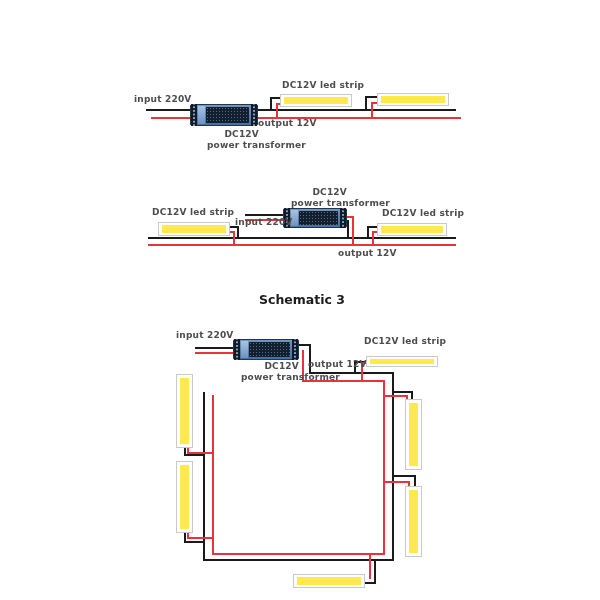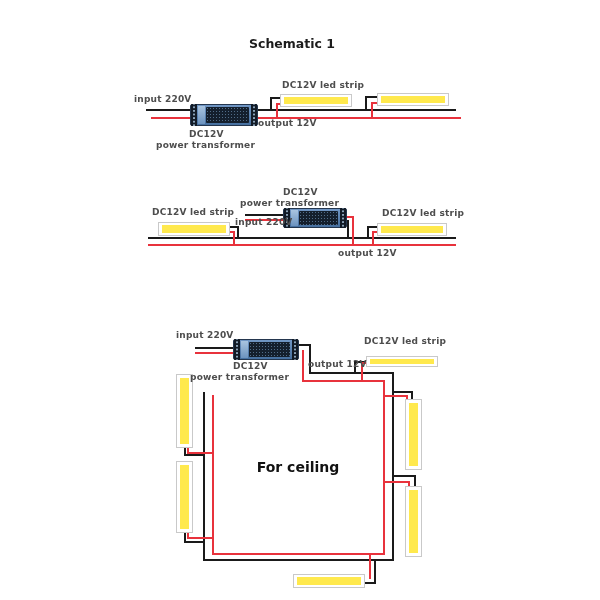--- a/index.html
+++ b/index.html
@@ -12,21 +12,21 @@
     --strip-border:#c9c9c9;
     --label:#4d4d4d;
     --title:#1c1c1c;
   }
   #canvas{position:absolute;inset:0;}
   .wb,.wr{position:absolute;}
   .wb{background:var(--wire-black);}
   .wr{background:var(--wire-red);}
   .lbl{position:absolute;font-size:9px;font-weight:bold;color:var(--label);
        letter-spacing:.2px;white-space:nowrap;z-index:6;line-height:1.1;}
-  .ctr{text-align:left;}
+  .ctr{text-align:right;}
   .title{position:absolute;font-size:12.5px;font-weight:bold;color:var(--title);
          text-align:center;z-index:6;white-space:nowrap;}
   .big{position:absolute;font-size:14px;font-weight:bold;color:#111;
        text-align:center;z-index:6;}
   .strip{position:absolute;background:#fff;border:1px solid var(--strip-border);
          box-sizing:border-box;z-index:4;}
   .strip i{position:absolute;display:block;inset:2px 3px;background:var(--strip-yellow);}
   .strip.v i{inset:3px 3px;}
   .xfmr{position:absolute;background:linear-gradient(180deg,#7096c4,#456f9f);
         border:1px solid #24364e;border-radius:2px;box-sizing:border-box;z-index:5;}
@@ -40,21 +40,20 @@
         background:linear-gradient(180deg,#a9c4e0,#6c93bf);}
   .xfmr .mesh{left:15px;right:8px;top:2px;bottom:2px;background-color:#141f2d;
         background-image:radial-gradient(circle,#506c88 .7px,transparent 1px);
         background-size:3px 3px;border-radius:1px;}
 </style>
 </head>
 <body>
 
 <div id="canvas">
 
-  <div class="title" style="left:202px;top:36px;width:180px;">Schematic 1</div>
 
   <div class="wb" style="left:146px;top:109px;width:310px;height:1.8px;"></div>
   <div class="wr" style="left:151px;top:117px;width:310px;height:1.5px;"></div>
 
   <div class="wb" style="left:270px;top:97px;width:1.8px;height:13px;"></div>
   <div class="wb" style="left:270px;top:97px;width:11px;height:1.8px;"></div>
   <div class="wr" style="left:276px;top:103px;width:1.5px;height:15px;"></div>
   <div class="wr" style="left:276px;top:103px;width:8px;height:1.5px;"></div>
 
   <div class="wb" style="left:365px;top:96px;width:1.8px;height:14px;"></div>
@@ -116,20 +115,21 @@
     <i class="mesh"></i>
   </div>
 
   <div class="lbl ctr" style="left:283px;top:188px;width:64px;">DC12V</div>
   <div class="lbl ctr" style="left:240px;top:199px;width:150px;">power transformer</div>
   <div class="lbl" style="left:152px;top:208px;">DC12V led strip</div>
   <div class="lbl" style="left:235px;top:218px;">input 220V</div>
   <div class="lbl" style="left:382px;top:209px;">DC12V led strip</div>
   <div class="lbl" style="left:338px;top:249px;">output 12V</div>
 
+  <div class="title" style="left:212px;top:292px;width:180px;">Schematic 3</div>
 
   <div class="wb" style="left:195px;top:347px;width:38px;height:1.8px;"></div>
   <div class="wb" style="left:299px;top:344px;width:12px;height:1.8px;"></div>
   <div class="wb" style="left:309px;top:344px;width:1.8px;height:30px;"></div>
   <div class="wb" style="left:309px;top:372px;width:85px;height:1.8px;"></div>
   <div class="wb" style="left:354px;top:361px;width:1.8px;height:12px;"></div>
   <div class="wb" style="left:354px;top:361px;width:13px;height:1.8px;"></div>
   <div class="wb" style="left:392px;top:372px;width:1.8px;height:189px;"></div>
   <div class="wb" style="left:392px;top:391px;width:21px;height:1.8px;"></div>
   <div class="wb" style="left:411px;top:391px;width:1.8px;height:9px;"></div>
@@ -186,15 +186,14 @@
     <i class="end r"></i>
     <i class="lite"></i>
     <i class="mesh"></i>
   </div>
 
   <div class="lbl" style="left:176px;top:331px;">input 220V</div>
   <div class="lbl ctr" style="left:233px;top:362px;width:66px;">DC12V</div>
   <div class="lbl ctr" style="left:190px;top:373px;width:150px;">power transformer</div>
   <div class="lbl" style="left:308px;top:360px;">output 12V</div>
   <div class="lbl" style="left:364px;top:337px;">DC12V led strip</div>
-  <div class="big" style="left:223px;top:459px;width:150px;">For ceiling</div>
 
 </div>
 
 </body></html>

